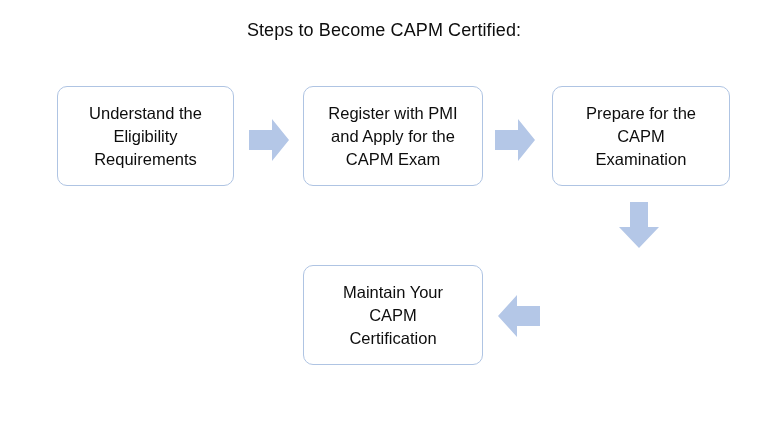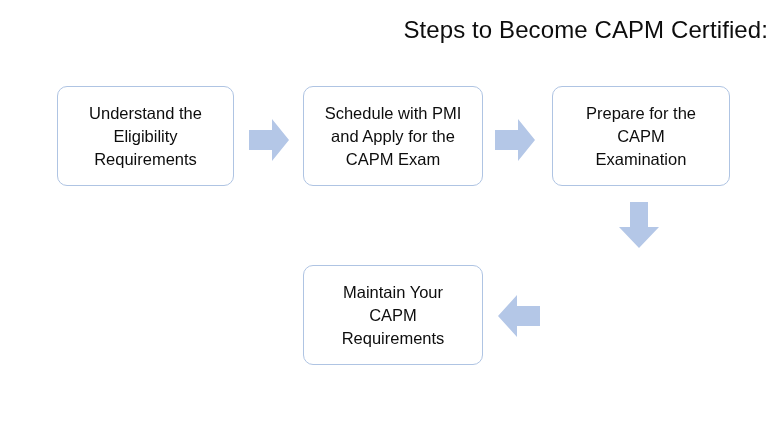--- a/index.html
+++ b/index.html
@@ -19,22 +19,22 @@
     position: relative;
     width: 768px;
     height: 432px;
     background: #ffffff;
   }
   .title {
     position: absolute;
     left: 0;
     top: 14px;
     width: 768px;
-    text-align: right;
-    font-size: 24px;
+    text-align: center;
+    font-size: 18px;
     font-weight: 400;
     line-height: 32px;
     color: #0d0d0d;
     letter-spacing: 0.1px;
   }
   .step-box {
     position: absolute;
     box-sizing: border-box;
     background: #ffffff;
     border: 1px solid #AFC4E3;
@@ -85,21 +85,21 @@
 Requirements</span>
   </div>
 
   <div class="arrow" id="arrow-1">
     <svg width="40" height="42" viewBox="0 0 40 42" xmlns="http://www.w3.org/2000/svg">
       <polygon points="0,11 23,11 23,0 40,21 23,42 23,31 0,31" fill="#B4C7E7"></polygon>
     </svg>
   </div>
 
   <div class="step-box" id="box-2">
-    <span class="label">Schedule with PMI
+    <span class="label">Register with PMI
 and Apply for the
 CAPM Exam</span>
   </div>
 
   <div class="arrow" id="arrow-2">
     <svg width="40" height="42" viewBox="0 0 40 42" xmlns="http://www.w3.org/2000/svg">
       <polygon points="0,11 23,11 23,0 40,21 23,42 23,31 0,31" fill="#B4C7E7"></polygon>
     </svg>
   </div>
 
@@ -118,16 +118,16 @@
 
   <div class="arrow" id="arrow-4">
     <svg width="42" height="42" viewBox="0 0 42 42" xmlns="http://www.w3.org/2000/svg">
       <polygon points="42,11 19,11 19,0 0,21 19,42 19,31 42,31" fill="#B4C7E7"></polygon>
     </svg>
   </div>
 
   <div class="step-box" id="box-5">
     <span class="label">Maintain Your
 CAPM
-Requirements</span>
+Certification</span>
   </div>
 
 </div>
 
 </body></html>

